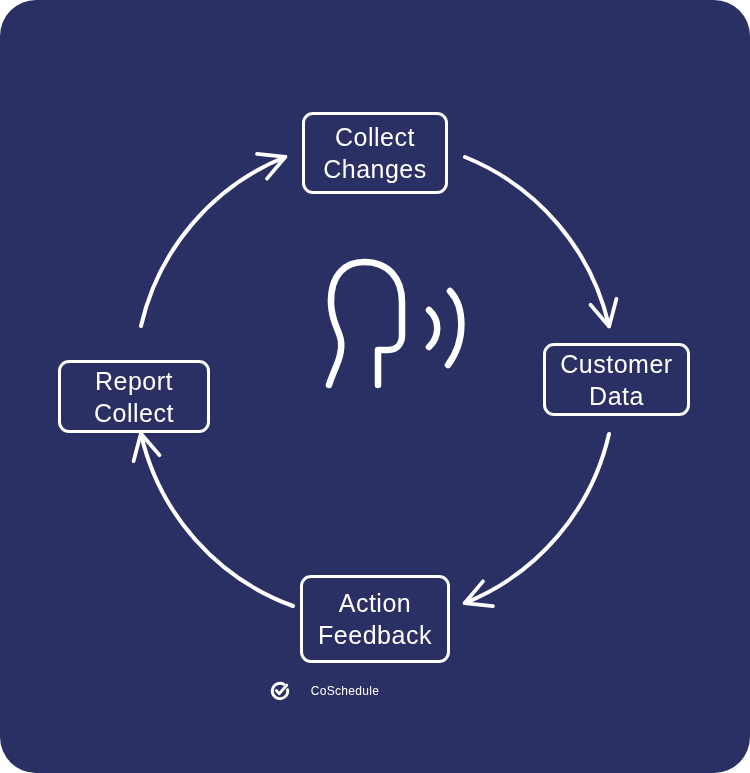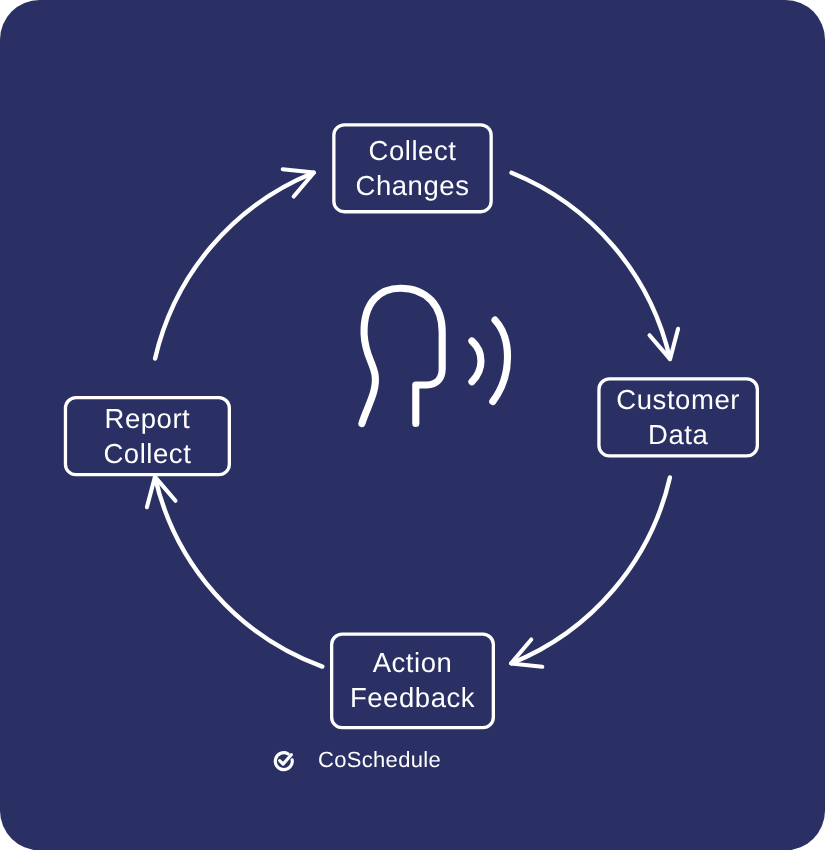--- a/index.html
+++ b/index.html
@@ -56,21 +56,21 @@
   }
   .footer {
     position: absolute;
     left: 0; top: 680px;
     width: 648px;
     display: flex;
     align-items: center;
     justify-content: center;
     gap: 20px;
     color: var(--fg, #FFFFFF);
-    font-size: 20px;
+    font-size: 12px;
     letter-spacing: 0.3px;
     font-weight: 500;
   }
   .logo-icon { display: block; }
 </style>
 </head>
 <body>
 
 <div class="page">
   <div class="canvas">

